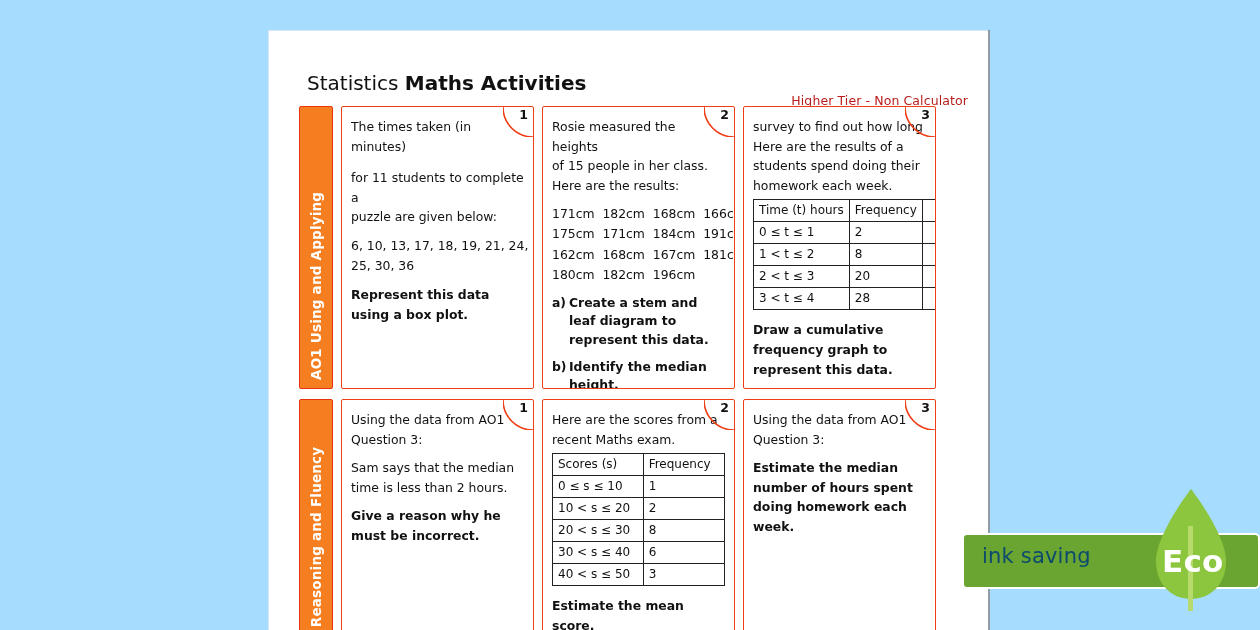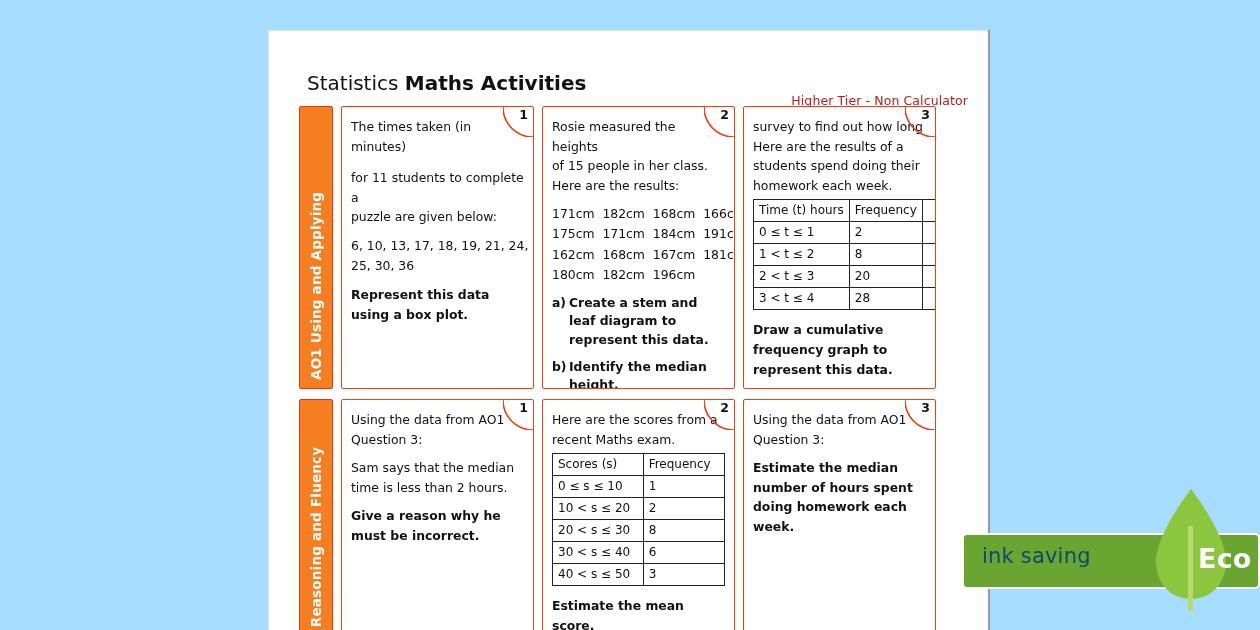--- a/index.html
+++ b/index.html
@@ -226,25 +226,24 @@
     position: absolute;
     left: 190px;
     top: -47px;
     width: 78px;
     height: 125px;
   }
   .eco-eco {
     position: absolute;
     left: 200px;
     top: 10px;
-    font-size: 27px;
+    font-size: 31px;
     font-weight: 700;
     color: #ffffff;
     letter-spacing: .2px;
-    margin-left: 36px;
   }
 </style>
 </head>
 <body>
 
 <div id="root">
 
   <div class="page">
 
     <div class="tier">Higher Tier - Non Calculator</div>

